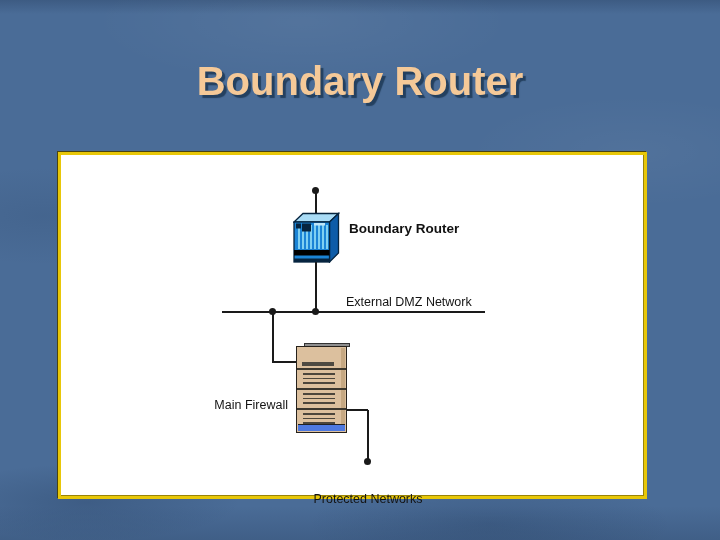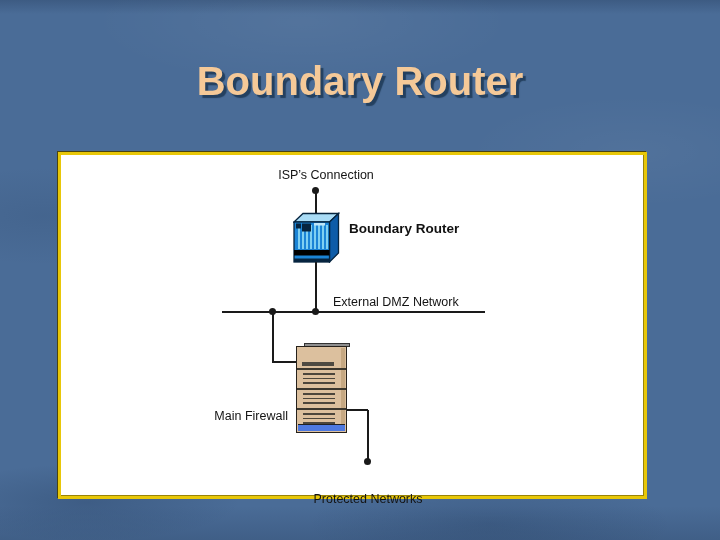--- a/index.html
+++ b/index.html
@@ -53,21 +53,20 @@
 </head>
 <body>
 
 <div id="slide">
   <div class="bg-texture"></div>
 
   <div class="title">Boundary Router</div>
 
   <div class="panel"></div>
 
-  <span class="lbl" style="left:246px;top:168px;width:160px;text-align:center;">ISP’s Connection</span>
   <div class="dot" style="left:312px;top:187px;"></div>
   <div class="vline" style="left:315px;top:192px;height:22px;"></div>
 
   <svg style="position:absolute;left:293px;top:212px;" width="47" height="51" viewBox="0 0 47 51">
     <polygon points="1,10 10,1.5 45.5,1.5 36.5,10" fill="var(--router-top,#a9dcf6)" stroke="#06243f" stroke-width="1.3"></polygon>
     <polygon points="36.5,10 45.5,1.5 45.5,41 36.5,50" fill="var(--router-side,#0e5ca8)" stroke="#06243f" stroke-width="1.3"></polygon>
     <rect x="1" y="10" width="35.5" height="40" fill="var(--router-front,#1b84d6)" stroke="#06243f" stroke-width="1.3"></rect>
     <g stroke="var(--router-stripe,#7fd0f2)" stroke-width="2">
       <line x1="6" y1="13" x2="6" y2="37"></line>
         <line x1="10" y1="13" x2="10" y2="37"></line>
@@ -84,21 +83,21 @@
     <rect x="1" y="38" width="35.5" height="5.5" fill="#000000"></rect>
     <rect x="1" y="46.5" width="35.5" height="3.5" fill="#06243f"></rect>
   </svg>
 
   <div class="lbl-bold" style="left:349px;top:221px;">
     <div>Boundary Router</div>
   </div>
 
   <div class="vline" style="left:315px;top:262px;height:50px;"></div>
 
-  <span class="lbl" style="left:333px;top:295px;">External DMZ Network</span>
+  <span class="lbl" style="left:346px;top:295px;">External DMZ Network</span>
   <div class="hline" style="left:222px;top:311px;width:263px;"></div>
   <div class="dot" style="left:269px;top:308px;"></div>
   <div class="dot" style="left:312px;top:308px;"></div>
 
   <div class="vline" style="left:272px;top:312px;height:50px;"></div>
   <div class="hline" style="left:272px;top:361px;width:25px;"></div>
 
   <div class="fw">
     <div class="fw-lid"></div>
     <div class="fw-body">
@@ -110,19 +109,19 @@
       <div class="fw-sec" style="top:41px;">
           <div class="slats"></div>
         </div>
       <div class="fw-sec" style="top:61px;">
           <div class="slats"></div>
         </div>
       <div class="fw-base"></div>
     </div>
   </div>
 
-  <span class="lbl" style="left:188px;top:409px;width:100px;text-align:right;">Main Firewall</span>
+  <span class="lbl" style="left:188px;top:398px;width:100px;text-align:right;">Main Firewall</span>
 
   <div class="hline" style="left:347px;top:409px;width:21px;"></div>
   <div class="vline" style="left:367px;top:410px;height:49px;"></div>
   <div class="dot" style="left:364px;top:458px;"></div>
   <span class="lbl" style="left:288px;top:492px;width:160px;text-align:center;">Protected Networks</span>
 </div>
 
 </body></html>

